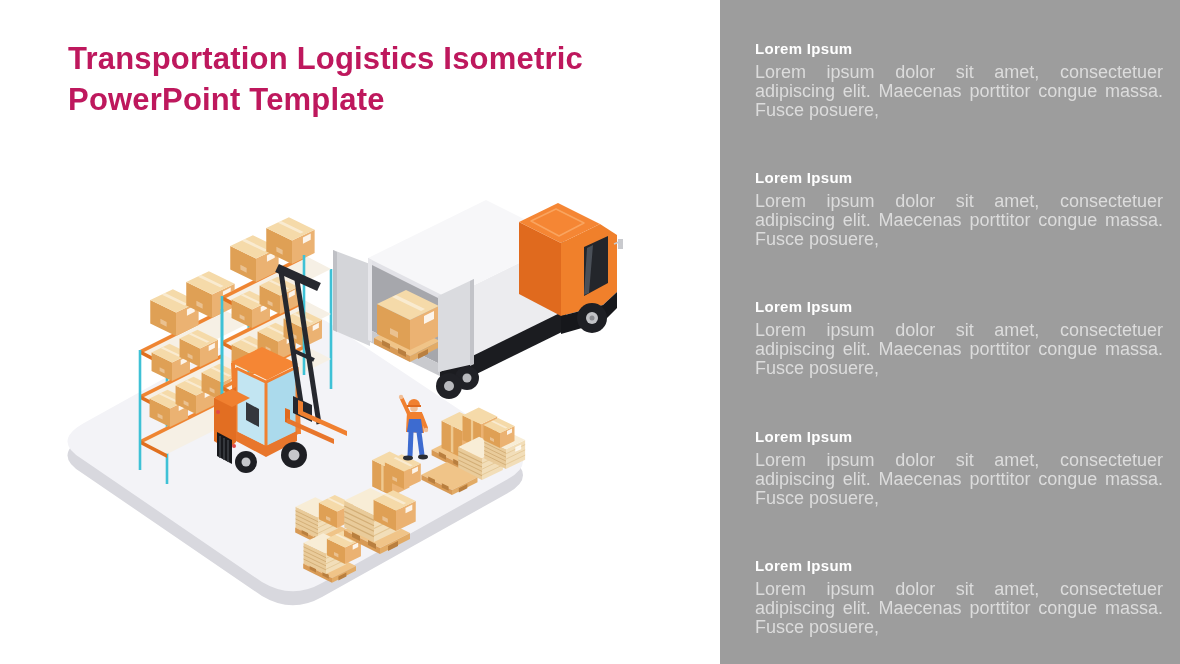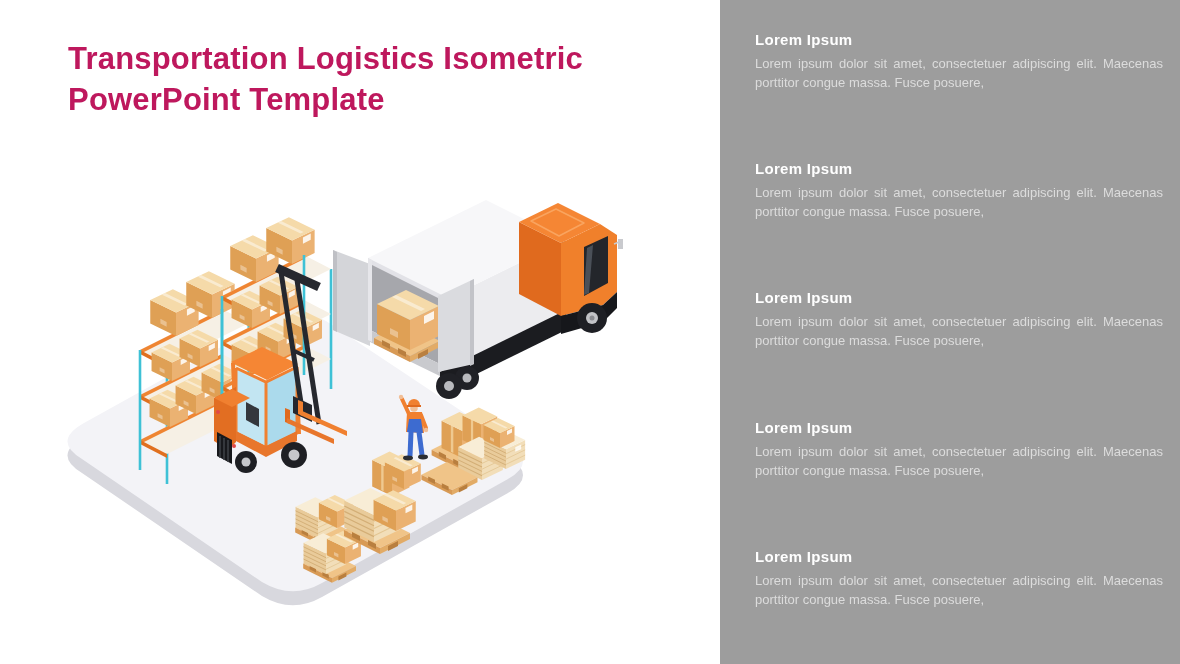--- a/index.html
+++ b/index.html
@@ -11,22 +11,22 @@
   .title{position:absolute;left:68px;top:38px;width:590px;
          font-size:31px;line-height:41px;font-weight:bold;color:#be185d;
          letter-spacing:.2px;}
 
   
   .art{position:absolute;left:0;top:0;width:720px;height:664px;}
 
   
   .panel{position:absolute;left:720px;top:0;width:460px;height:664px;background:#9d9d9d;}
   .sec{position:absolute;left:35px;width:408px;}
-  .sec h3{margin:4px 0 6px 0;font-size:15px;font-weight:bold;color:#ffffff;letter-spacing:.3px;}
-  .sec p{margin:0;font-size:13px;line-height:19px;color:#dcdcdc;text-align:justify;}
+  .sec h3{margin:13px 0 6px 0;font-size:15px;font-weight:bold;color:#ffffff;letter-spacing:.3px;}
+  .sec p{margin:0;font-size:18px;line-height:19px;color:#dcdcdc;text-align:justify;}
   .sec.s0{top:27px}.sec.s1{top:156px}.sec.s2{top:285px}.sec.s3{top:415px}.sec.s4{top:544px}
 </style>
 </head>
 <body>
 
 <div class="slide">
 
   <div class="title">Transportation Logistics Isometric PowerPoint Template</div>
 
   <svg class="art" viewBox="0 0 720 664" aria-hidden="true">

